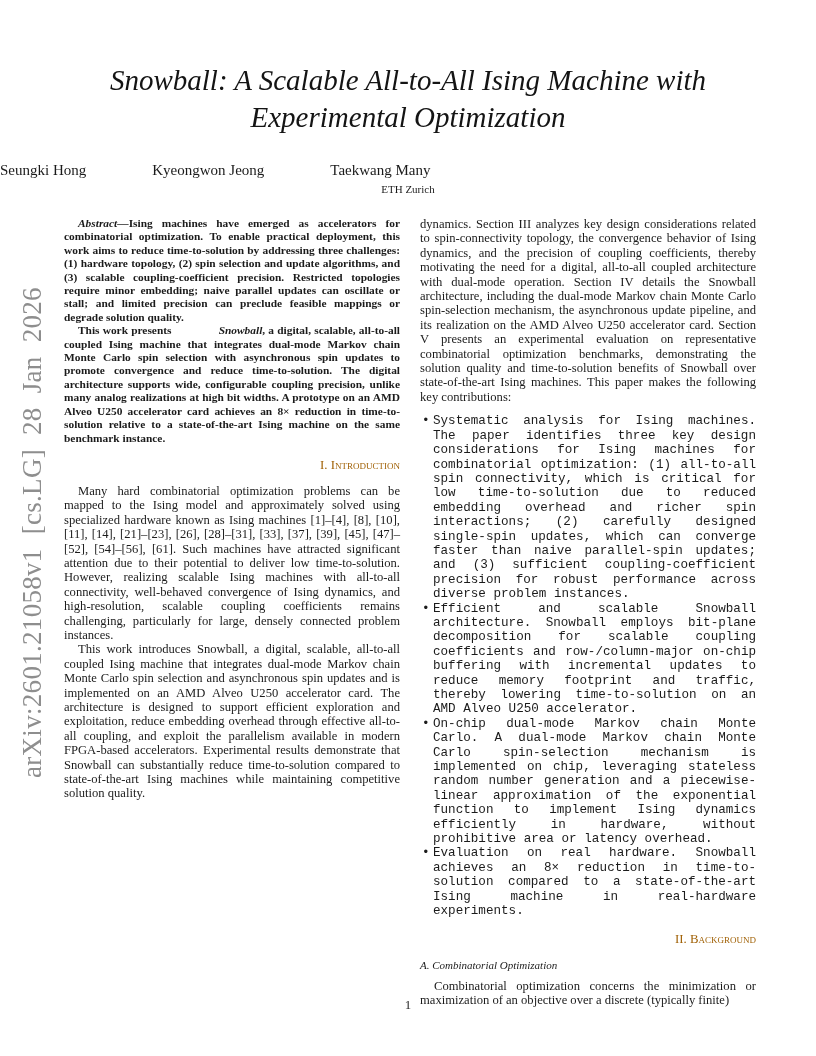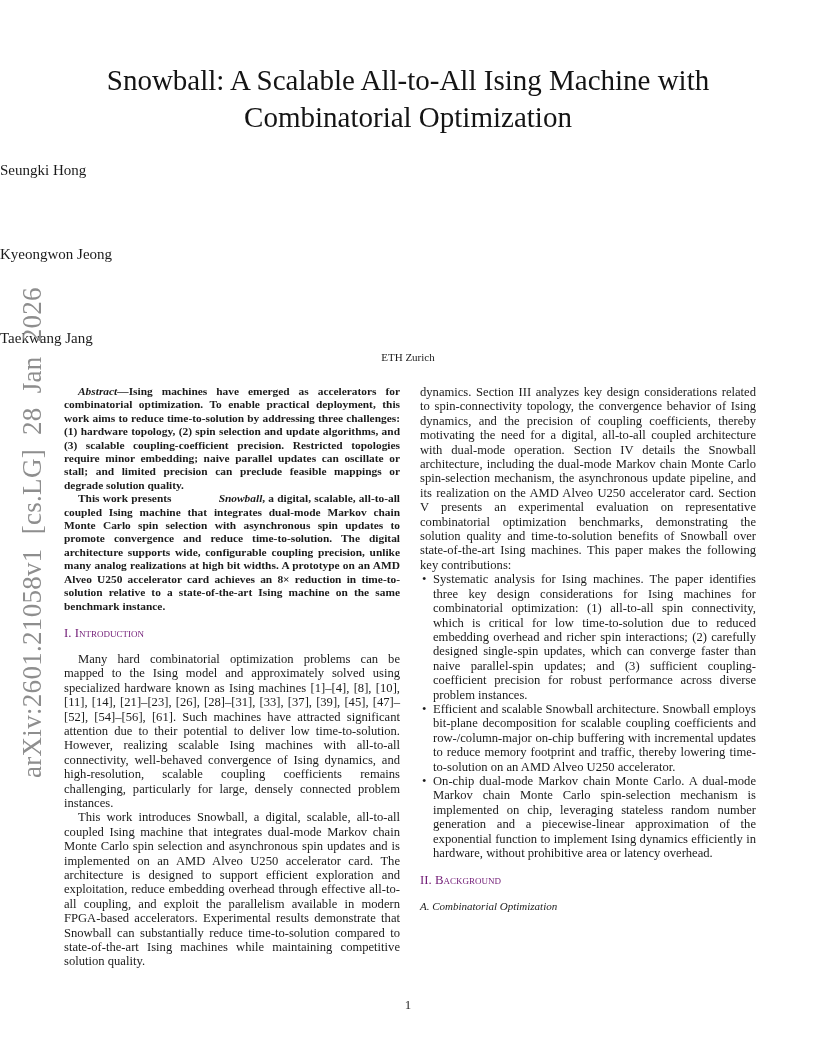--- a/index.html
+++ b/index.html
@@ -26,29 +26,29 @@
     word-spacing: 7px;
     letter-spacing: 0.3px;
   }
   .title-block {
     margin: 62px auto 0 auto;
     width: 700px;
     text-align: center;
     font-size: 29px;
     line-height: 37px;
     color: #141414;
+    font-style: italic;
   }
   .authors-row {
     margin-top: 25px;
     display: flex;
     justify-content: flex-start;
     gap: 66px;
     font-size: 15px;
     line-height: 18px;
-    flex-direction: column;
   }
   .affiliation {
     margin-top: 1px;
     text-align: center;
     font-size: 11px;
     line-height: 18px;
   }
   .columns {
     display: flex;
     margin: 19px 60px 0 64px;
@@ -65,38 +65,38 @@
   .abstract {
     font-size: 11.4px;
     line-height: 13.4px;
     font-weight: bold;
     text-align: justify;
   }
   .abstract p { text-indent: 14px; }
   .abstract .abs-label { font-style: italic; }
   .emph { font-style: italic; margin-left: 44px; }
   .sec-heading {
-    text-align: left;
+    text-align: right;
     font-size: 12.8px;
     line-height: 15px;
     margin: 13px 0 11px 0;
     font-variant: small-caps;
     text-indent: 0;
-    color: #701a75;
+    color: #a16207;
   }
   .sec-heading .sec-numeral { font-variant: normal; }
   .subsec-heading {
     font-style: italic;
     font-size: 11px;
     margin: 10px 0 7px 0;
     text-align: left;
   }
   .body-para { text-indent: 14px; }
   .body-para.no-indent { text-indent: 0; }
-  .bullet-list { margin-top: 0; }
+  .bullet-list { margin-top: 10px; font-family: Liberation Mono, monospace; }
   .bullet-item {
     position: relative;
     padding-left: 13px;
     text-align: justify;
   }
   .bullet-item::before {
     content: "\2022";
     position: absolute;
     left: 2px;
     top: 0;
@@ -113,27 +113,27 @@
 </style>
 </head>
 <body>
 
 <div class="page">
 
   <div class="watermark">arXiv:2601.21058v1 [cs.LG] 28 Jan 2026</div>
 
   <div class="title-block">
     <div>Snowball: A Scalable All-to-All Ising Machine with</div>
-    <div>Combinatorial Optimization</div>
+    <div>Experimental Optimization</div>
   </div>
 
   <div class="authors-row">
     <span>Seungki Hong</span>
     <span>Kyeongwon Jeong</span>
-    <span>Taekwang Jang</span>
+    <span>Taekwang Many</span>
   </div>
   <div class="affiliation">ETH Zurich</div>
 
   <div class="columns">
 
     <div class="col">
       <div class="abstract">
         <p><span class="abs-label">Abstract—</span><span>Ising machines have emerged as accelerators for combinatorial optimization. To enable practical deployment, this work aims to reduce time-to-solution by addressing three challenges: (1) hardware topology, (2) spin selection and update algorithms, and (3) scalable coupling-coefficient precision. Restricted topologies require minor embedding; naive parallel updates can oscillate or stall; and limited precision can preclude feasible mappings or degrade solution quality.</span></p>
         <p><span>This work presents </span><span class="emph">Snowball</span><span>, a digital, scalable, all-to-all coupled Ising machine that integrates dual-mode Markov chain Monte Carlo spin selection with asynchronous spin updates to promote convergence and reduce time-to-solution. The digital architecture supports wide, configurable coupling precision, unlike many analog realizations at high bit widths. A prototype on an AMD Alveo U250 accelerator card achieves an 8× reduction in time-to-solution relative to a state-of-the-art Ising machine on the same benchmark instance.</span></p>
       </div>
@@ -146,27 +146,29 @@
       <p class="body-para">This work introduces Snowball, a digital, scalable, all-to-all coupled Ising machine that integrates dual-mode Markov chain Monte Carlo spin selection and asynchronous spin updates and is implemented on an AMD Alveo U250 accelerator card. The architecture is designed to support efficient exploration and exploitation, reduce embedding overhead through effective all-to-all coupling, and exploit the parallelism available in modern FPGA-based accelerators. Experimental results demonstrate that Snowball can substantially reduce time-to-solution compared to state-of-the-art Ising machines while maintaining competitive solution quality.</p>
     </div>
 
     <div class="col">
       <p class="body-para no-indent">dynamics. Section III analyzes key design considerations related to spin-connectivity topology, the convergence behavior of Ising dynamics, and the precision of coupling coefficients, thereby motivating the need for a digital, all-to-all coupled architecture with dual-mode operation. Section IV details the Snowball architecture, including the dual-mode Markov chain Monte Carlo spin-selection mechanism, the asynchronous update pipeline, and its realization on the AMD Alveo U250 accelerator card. Section V presents an experimental evaluation on representative combinatorial optimization benchmarks, demonstrating the solution quality and time-to-solution benefits of Snowball over state-of-the-art Ising machines. This paper makes the following key contributions:</p>
 
       <div class="bullet-list">
         <div class="bullet-item">Systematic analysis for Ising machines. The paper identifies three key design considerations for Ising machines for combinatorial optimization: (1) all-to-all spin connectivity, which is critical for low time-to-solution due to reduced embedding overhead and richer spin interactions; (2) carefully designed single-spin updates, which can converge faster than naive parallel-spin updates; and (3) sufficient coupling-coefficient precision for robust performance across diverse problem instances.</div>
         <div class="bullet-item">Efficient and scalable Snowball architecture. Snowball employs bit-plane decomposition for scalable coupling coefficients and row-/column-major on-chip buffering with incremental updates to reduce memory footprint and traffic, thereby lowering time-to-solution on an AMD Alveo U250 accelerator.</div>
         <div class="bullet-item">On-chip dual-mode Markov chain Monte Carlo. A dual-mode Markov chain Monte Carlo spin-selection mechanism is implemented on chip, leveraging stateless random number generation and a piecewise-linear approximation of the exponential function to implement Ising dynamics efficiently in hardware, without prohibitive area or latency overhead.</div>
+        <div class="bullet-item">Evaluation on real hardware. Snowball achieves an 8× reduction in time-to-solution compared to a state-of-the-art Ising machine in real-hardware experiments.</div>
       </div>
 
       <div class="sec-heading">
         <span class="sec-numeral">II.</span>&nbsp;<span>Background</span>
       </div>
 
       <div class="subsec-heading">A. Combinatorial Optimization</div>
 
+      <p class="body-para">Combinatorial optimization concerns the minimization or maximization of an objective over a discrete (typically finite)</p>
     </div>
 
   </div>
 
   <div class="page-number">1</div>
 
 </div>
 
 </body></html>

